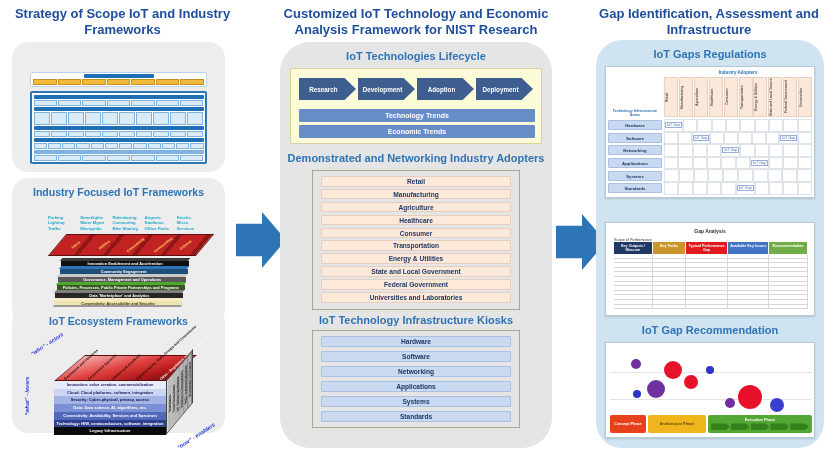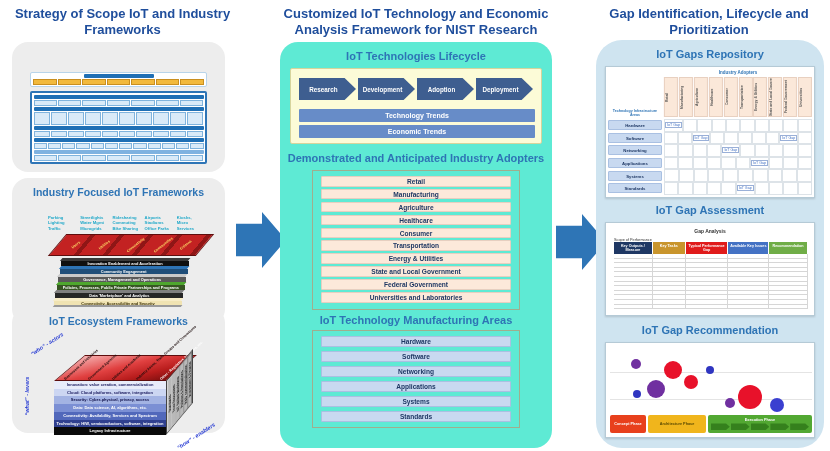--- a/index.html
+++ b/index.html
@@ -58,21 +58,21 @@
   .cube-side div { flex:1; background:#b9b9b9; writing-mode:vertical-rl; transform:rotate(180deg);
     font-size:3.4px; font-weight:bold; color:#111; text-align:center; overflow:hidden; white-space:nowrap; }
   .cube-note { position:absolute; color:#2b3fd4; font-style:italic; font-weight:bold; font-size:5.5px; white-space:nowrap; }
 
   
   .big-arrow { position:absolute; width:50px; height:56px; background:#2e75b6;
     clip-path:polygon(0 21%,52% 21%,52% 0,100% 50%,52% 100%,52% 79%,0 79%); }
 
   
   .panel-mid { position:absolute; left:280px; top:42px; width:272px; height:406px;
-    background:#5eead4; border-radius:18px; }
+    background:#e5e5e5; border-radius:30px; }
   .mid-title { position:absolute; left:0; width:100%; text-align:center; font-size:11px;
     font-weight:bold; color:#2e74b5; }
   .life-box { position:absolute; left:10px; top:26px; width:252px; height:76px;
     background:#fcfbd7; border:1px solid #d6d49c; border-radius:2px; }
   .stages { position:absolute; left:8px; top:9px; width:236px; display:flex; }
   .stage { height:22px; flex:1; margin-right:2px; background:#3e5e90; color:#fff; font-size:6.3px;
     font-weight:bold; display:flex; align-items:center; justify-content:center; padding-right:8px;
     clip-path:polygon(0 0,80% 0,100% 50%,80% 100%,0 100%); }
   .trend-bar { position:absolute; left:8px; width:236px; height:13px; background:#678cc8; border-radius:1px;
     color:#fff; font-size:7px; font-weight:bold; text-align:center; line-height:13px; }
@@ -128,21 +128,21 @@
   .exec-arrows div { flex:1; height:6.5px; background:#35801d;
     clip-path:polygon(0 0,80% 0,100% 50%,80% 100%,0 100%); }
 </style>
 </head>
 <body>
 
 <div id="stage">
 
   <div class="col-header" style="left:10px;width:225px;">Strategy of Scope IoT and Industry Frameworks</div>
   <div class="col-header" style="left:276px;width:280px;">Customized IoT Technology and Economic Analysis Framework for NIST Research Program</div>
-  <div class="col-header" style="left:594px;width:230px;">Gap Identification, Lifecycle and Prioritization</div>
+  <div class="col-header" style="left:594px;width:230px;">Gap Identification, Assessment and Infrastructure</div>
 
   <div class="panel-gray" style="top:42px;height:130px;">
     <div class="mini-strip">
       <div class="band"></div>
       <div class="cells" id="p1-strip-cells">
           <div></div>
           <div></div>
           <div></div>
           <div></div>
           <div></div>
@@ -313,46 +313,46 @@
           <div class="stage">Research</div>
           <div class="stage">Development</div>
           <div class="stage">Adoption</div>
           <div class="stage">Deployment</div>
         </div>
       <div id="m-trends">
           <div class="trend-bar" style="top: 40px;">Technology Trends</div>
           <div class="trend-bar" style="top: 56px;">Economic Trends</div>
         </div>
     </div>
-    <div class="mid-title" style="top:110px;">Demonstrated and Anticipated Industry Adopters</div>
+    <div class="mid-title" style="top:110px;">Demonstrated and Networking Industry Adopters</div>
     <div class="adopt-box" id="m-adopters">
         <div class="row">Retail</div>
         <div class="row">Manufacturing</div>
         <div class="row">Agriculture</div>
         <div class="row">Healthcare</div>
         <div class="row">Consumer</div>
         <div class="row">Transportation</div>
         <div class="row">Energy &amp; Utilities</div>
         <div class="row">State and Local Government</div>
         <div class="row">Federal Government</div>
         <div class="row">Universities and Laboratories</div>
       </div>
-    <div class="mid-title" style="top:272px;">IoT Technology Manufacturing Areas</div>
+    <div class="mid-title" style="top:272px;">IoT Technology Infrastructure Kiosks</div>
     <div class="infra-box" id="m-infra">
         <div class="row">Hardware</div>
         <div class="row">Software</div>
         <div class="row">Networking</div>
         <div class="row">Applications</div>
         <div class="row">Systems</div>
         <div class="row">Standards</div>
       </div>
   </div>
 
   <div class="panel-right">
-    <div class="r-title" style="top:8px;">IoT Gaps Repository</div>
+    <div class="r-title" style="top:8px;">IoT Gaps Regulations</div>
     <div class="card repo">
       <div class="ind-hdr">Industry Adopters</div>
       <div class="colhdrs" id="r-cols">
           <div>Retail</div>
           <div>Manufacturing</div>
           <div>Agriculture</div>
           <div>Healthcare</div>
           <div>Consumer</div>
           <div>Transportation</div>
           <div>Energy &amp; Utilities</div>
@@ -448,21 +448,20 @@
               <div class="gap">IoT Gap</div>
             </div>
             <div class="cell"></div>
             <div class="cell"></div>
             <div class="cell"></div>
             <div class="cell"></div>
           </div>
         </div>
     </div>
 
-    <div class="r-title" style="top:164px;">IoT Gap Assessment</div>
     <div class="card assess">
       <div class="ttl">Gap Analysis</div>
       <div class="scope">Scope of Performance</div>
       <div class="hdr" id="a-hdr">
           <div style="background: rgb(31, 56, 100); width: 20%;">Key Outputs / Measure</div>
           <div style="background: rgb(201, 149, 44); width: 17%;">Key Tasks</div>
           <div style="background: rgb(224, 27, 27); width: 22%;">Typical Performance Gap</div>
           <div style="background: rgb(68, 114, 196); width: 21%;">Available Key Issues</div>
           <div style="background: rgb(112, 173, 71); width: 20%;">Recommendation</div>
         </div>

